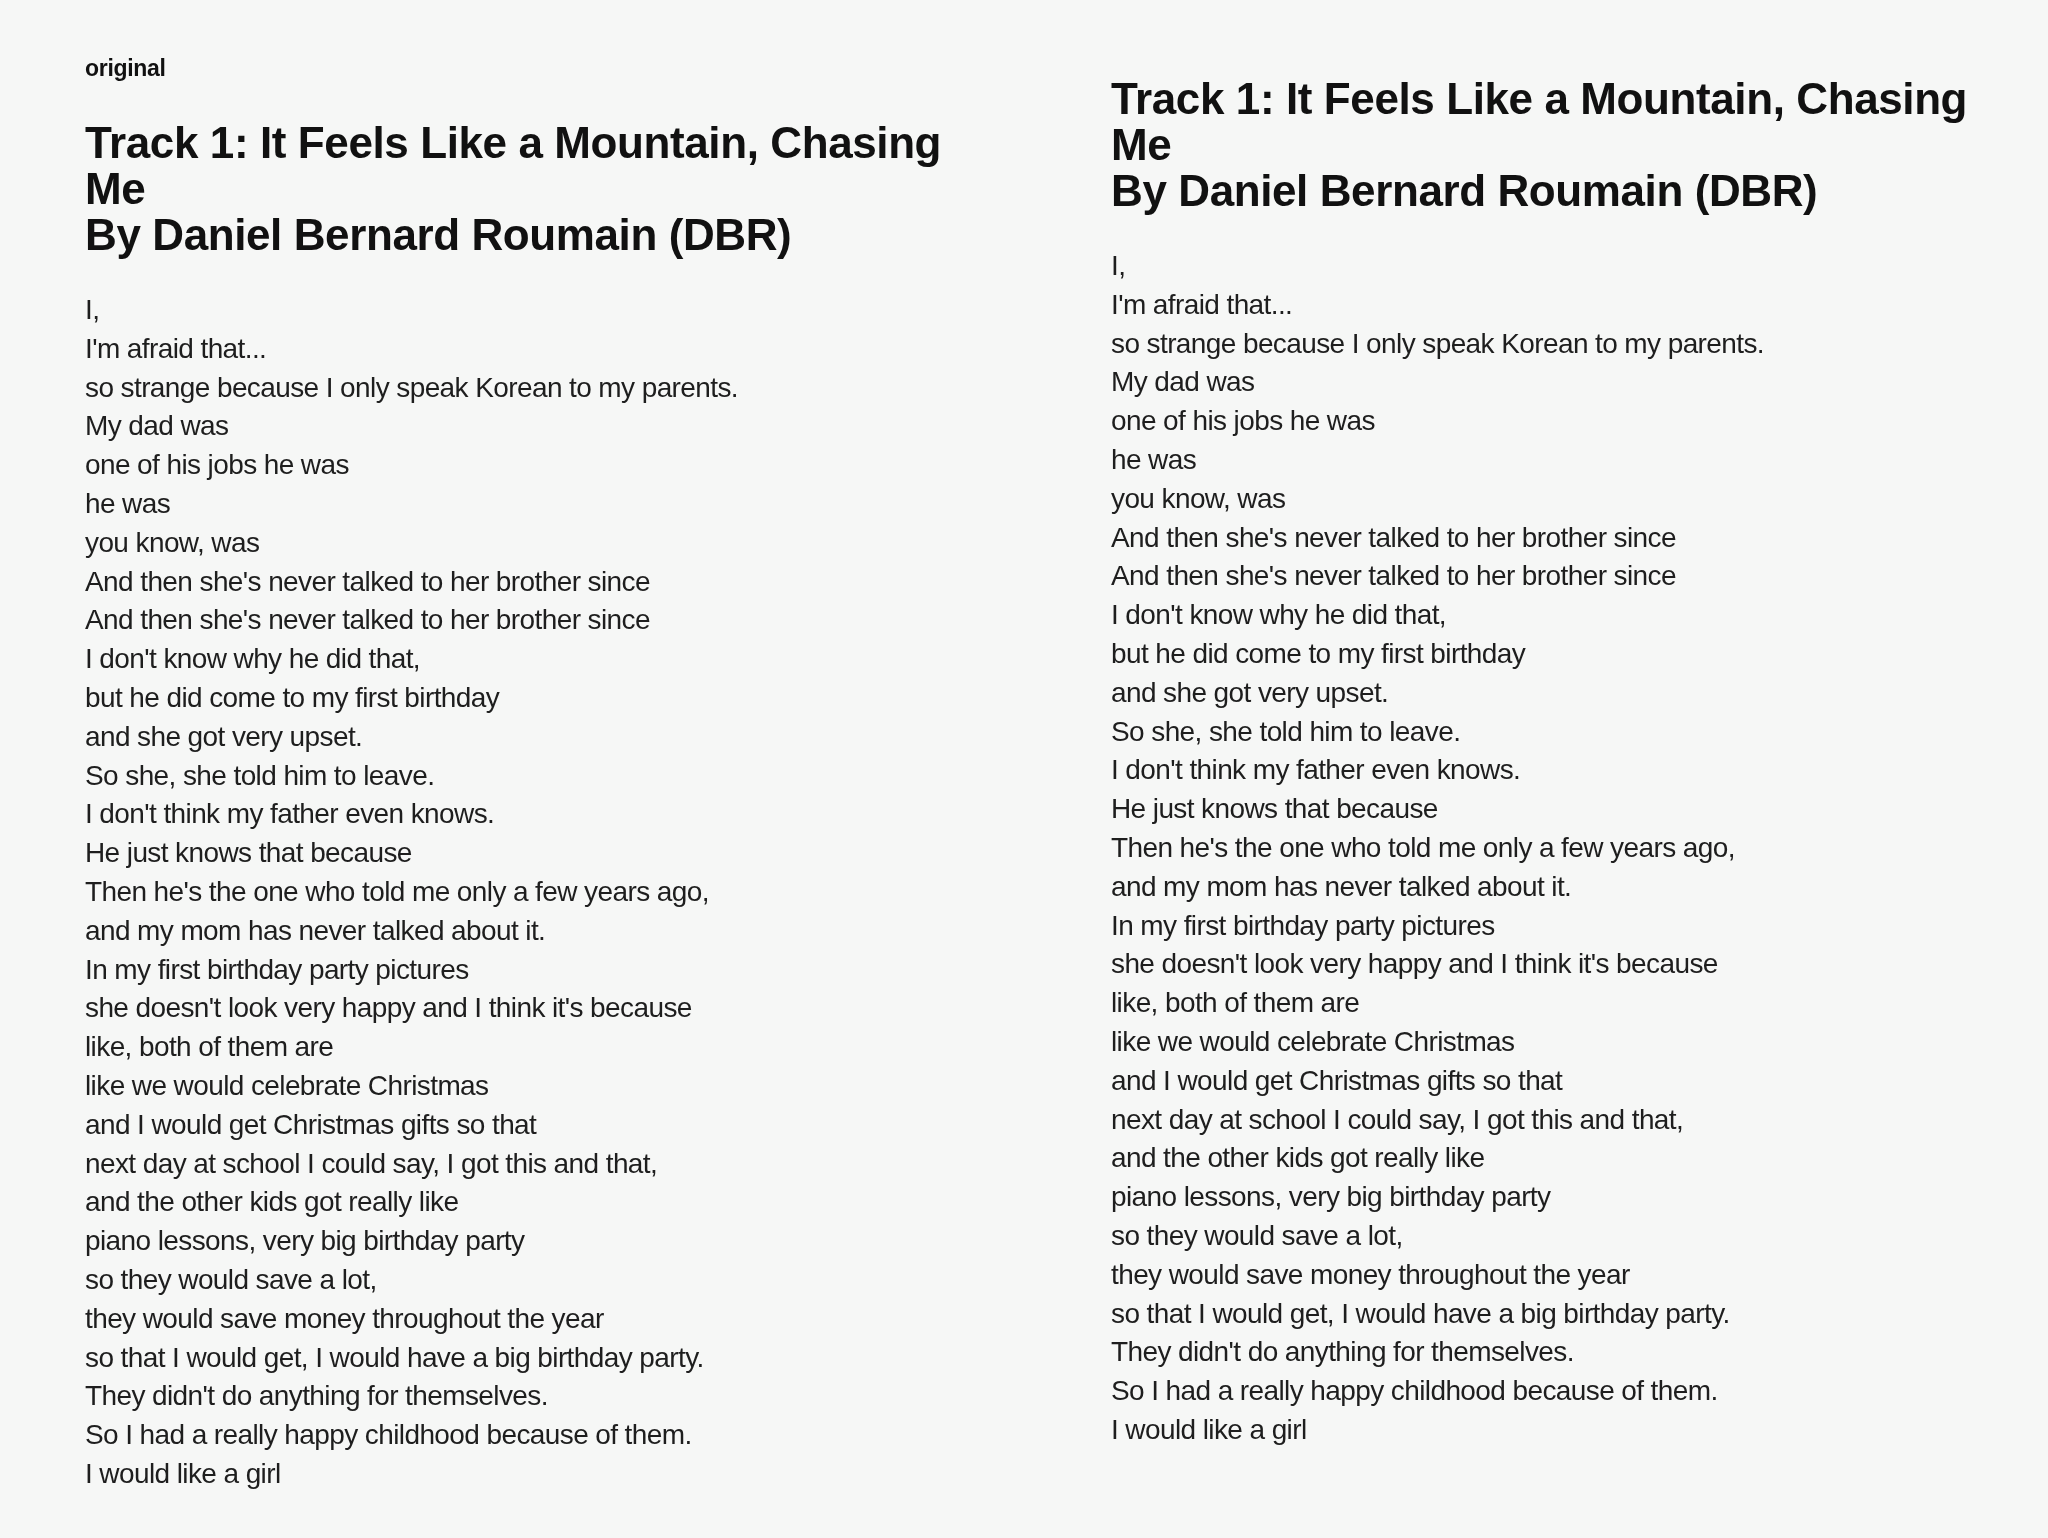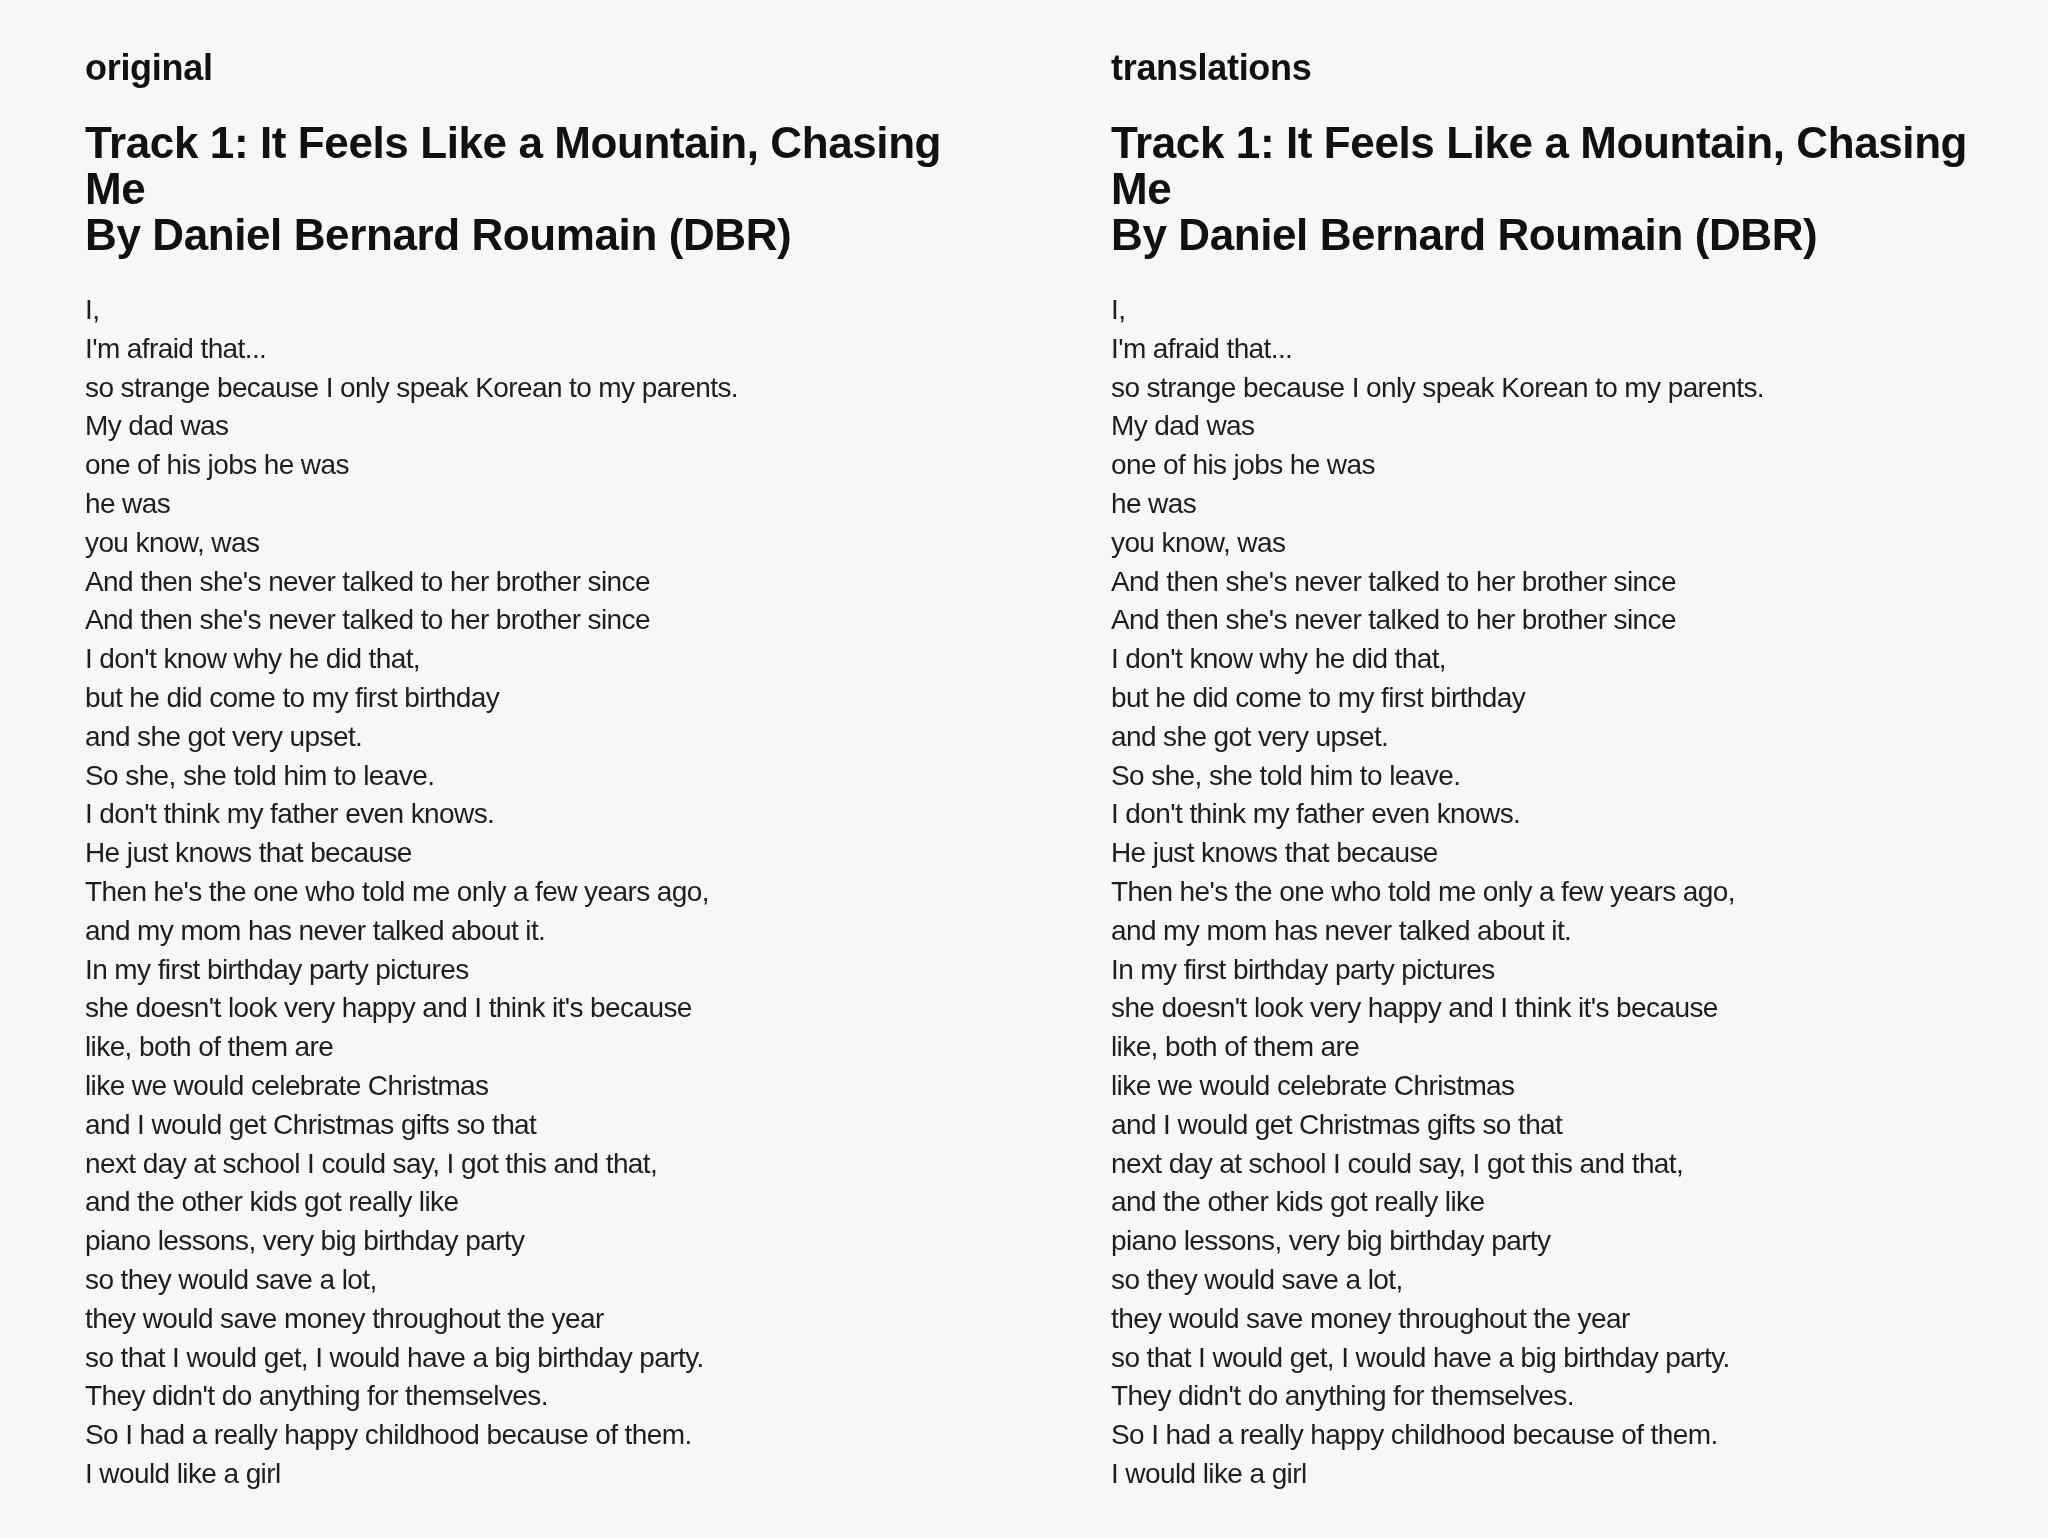--- a/index.html
+++ b/index.html
@@ -16,21 +16,21 @@
       font-family: "Liberation Sans", "DejaVu Sans", sans-serif;
     }
     .column {
       position: absolute;
       top: 46px;
       width: 900px;
     }
     .col-left { left: 85px; }
     .col-right { left: 1111px; }
     .section-heading {
-      font-size: 36px;
+      font-size: 23px;
       font-weight: bold;
       line-height: 44px;
       margin: 0;
       letter-spacing: -0.3px;
     }
     .track-title {
       margin: 30px 0 0 0;
       font-size: 44px;
       font-weight: bold;
       line-height: 46px;
@@ -90,21 +90,20 @@
       <li>so they would save a lot,</li>
       <li>they would save money throughout the year</li>
       <li>so that I would get, I would have a big birthday party.</li>
       <li>They didn't do anything for themselves.</li>
       <li>So I had a really happy childhood because of them.</li>
       <li>I would like a girl</li>
     </ul>
 </div>
 
 <div class="column col-right">
-  <h2 class="section-heading">translations</h2>
   <h1 class="track-title">
     <span>Track 1: It Feels Like a Mountain, Chasing Me</span>
     <span>By Daniel Bernard Roumain (DBR)</span>
   </h1>
   <ul class="lyrics">
       <li>I,</li>
       <li>I'm afraid that...</li>
       <li>so strange because I only speak Korean to my parents.</li>
       <li>My dad was</li>
       <li>one of his jobs he was</li>

